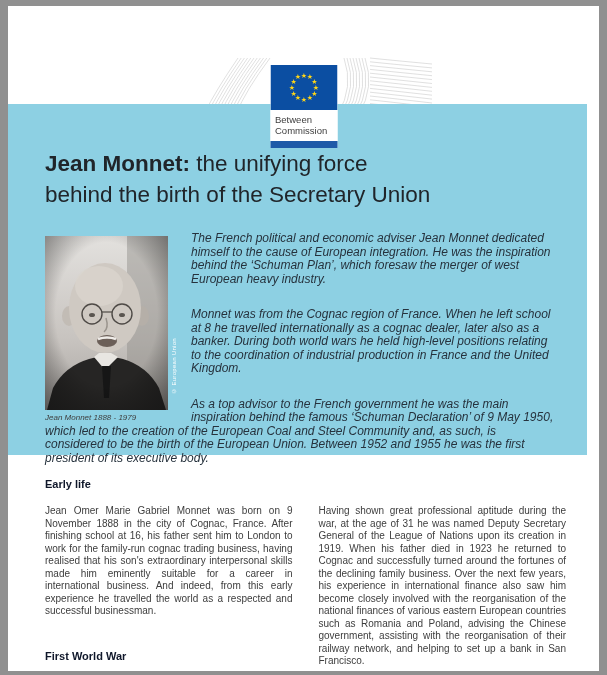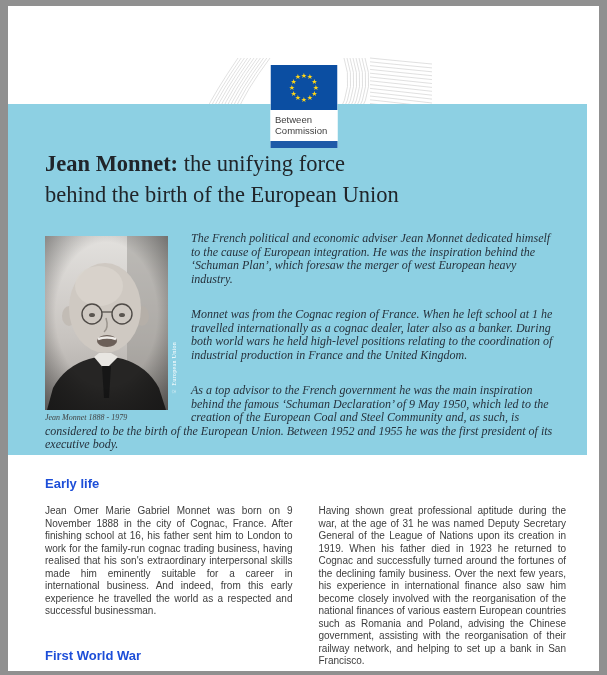--- a/index.html
+++ b/index.html
@@ -26,21 +26,21 @@
   .ec-flag{display:block;width:67px;height:45px;}
   .ec-name{
     background:#ffffff;padding:4px 4px 5px 5px;
     font-size:9.5px;line-height:11px;color:#404040;
   }
   .ec-bar{height:7px;background:#1e5aa8;}
   
   .band{
     position:absolute;top:98px;left:0;right:12px;height:351px;
     background:#8dd0e3;z-index:2;
-    padding:44px 33px 0 37px;box-sizing:border-box;font-family:Liberation Serif, serif;
+    padding:44px 33px 0 37px;box-sizing:border-box;
   }
   .title{
     font-size:22.5px;line-height:31px;color:#20252a;
     font-weight:400;margin:0;
   }
   .title b{font-weight:700;}
   .intro{margin-top:22px;}
   .photo-fig{
     float:left;width:134px;margin:4px 12px 2px 0;position:relative;
   }
@@ -56,21 +56,21 @@
   .intro p{
     font-style:italic;font-size:12px;line-height:13.5px;
     color:#26323d;margin:0 0 22px 0;
   }
   
   .content{
     position:absolute;top:449px;left:0;right:0;bottom:0;background:#ffffff;
     padding:21px 33px 0 37px;box-sizing:border-box;overflow:hidden;
   }
   .section-heading{
-    color:#1d4ed8;font-size:13px;line-height:16px;font-weight:700;
+    color:#0f172a;font-size:11px;line-height:16px;font-weight:700;
     margin:0 0 13px 0;
   }
   .cols{display:flex;gap:26px;}
   .col{flex:1;min-width:0;}
   .body-p{
     font-size:10px;line-height:12.5px;text-align:justify;
     color:#3d3d3d;margin:0;
   }
   .col .section-heading{margin:30px 0 12px 0;}
   .deco path{stroke:#d2d2d2;stroke-width:0.7;fill:none;}
@@ -143,21 +143,21 @@
     <div class="ec-name">
       <div>Between</div>
       <div>Commission</div>
     </div>
     <div class="ec-bar"></div>
   </div>
 
   <div class="band">
     <h1 class="title">
       <span><b>Jean Monnet:</b><span> the unifying force</span></span><br>
-      <span>behind the birth of the European Union</span>
+      <span>behind the birth of the Secretary Union</span>
     </h1>
 
     <div class="intro">
       <figure class="photo-fig" style="margin-left:0">
         <svg class="photo-svg" viewBox="0 0 123 174">
           <defs>
             <linearGradient id="pbg" x1="0" y1="0" x2="0" y2="1">
               <stop offset="0" stop-color="#e3e1de"></stop>
               <stop offset="0.6" stop-color="#c7c3bf"></stop>
               <stop offset="1" stop-color="#a8a4a0"></stop>
@@ -183,21 +183,21 @@
           <path d="M53,103 Q62,100 71,103" stroke="#efece8" stroke-width="2.5" fill="none"></path>
           <path d="M2,174 L8,152 Q20,130 44,123 L60,119 L78,123 Q102,130 114,152 L121,174 Z" fill="#262524"></path>
           <path d="M49,121 L60,134 L73,121 L66,117 L54,117 Z" fill="#e8e6e2"></path>
           <path d="M57,130 L66,130 L64,162 L59,162 Z" fill="#161616"></path>
           <rect width="123" height="174" fill="url(#pvig)"></rect>
         </svg>
         <span class="photo-credit">© European Union</span>
         <figcaption class="photo-caption">Jean Monnet 1888 - 1979</figcaption>
       </figure>
       <p>The French political and economic adviser Jean Monnet dedicated himself to the cause of European integration. He was the inspiration behind the ‘Schuman Plan’, which foresaw the merger of west European heavy industry.</p>
-      <p>Monnet was from the Cognac region of France. When he left school at 1 he travelled internationally as a cognac dealer, later also as a banker. During both world wars he held high-level positions relating to the coordination of industrial production in France and the United Kingdom.</p>
+      <p>Monnet was from the Cognac region of France. When he left school at 8 he travelled internationally as a cognac dealer, later also as a banker. During both world wars he held high-level positions relating to the coordination of industrial production in France and the United Kingdom.</p>
       <p>As a top advisor to the French government he was the main inspiration behind the famous ‘Schuman Declaration’ of 9 May 1950, which led to the creation of the European Coal and Steel Community and, as such, is considered to be the birth of the European Union. Between 1952 and 1955 he was the first president of its executive body.</p>
     </div>
   </div>
 
   <div class="content">
     <h2 class="section-heading">Early life</h2>
     <div class="cols">
       <div class="col">
         <p class="body-p">Jean Omer Marie Gabriel Monnet was born on 9 November 1888 in the city of Cognac, France. After finishing school at 16, his father sent him to London to work for the family-run cognac trading business, having realised that his son's extraordinary interpersonal skills made him eminently suitable for a career in international business. And indeed, from this early experience he travelled the world as a respected and successful businessman.</p>
         <h2 class="section-heading">First World War</h2>

